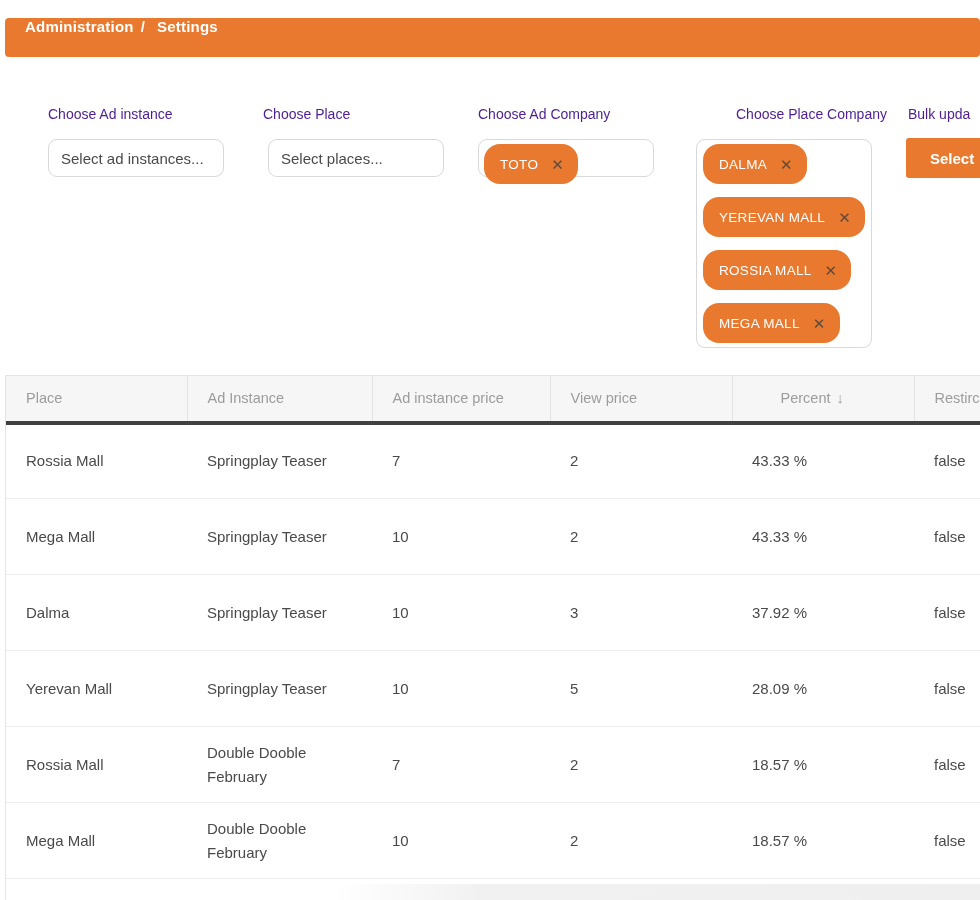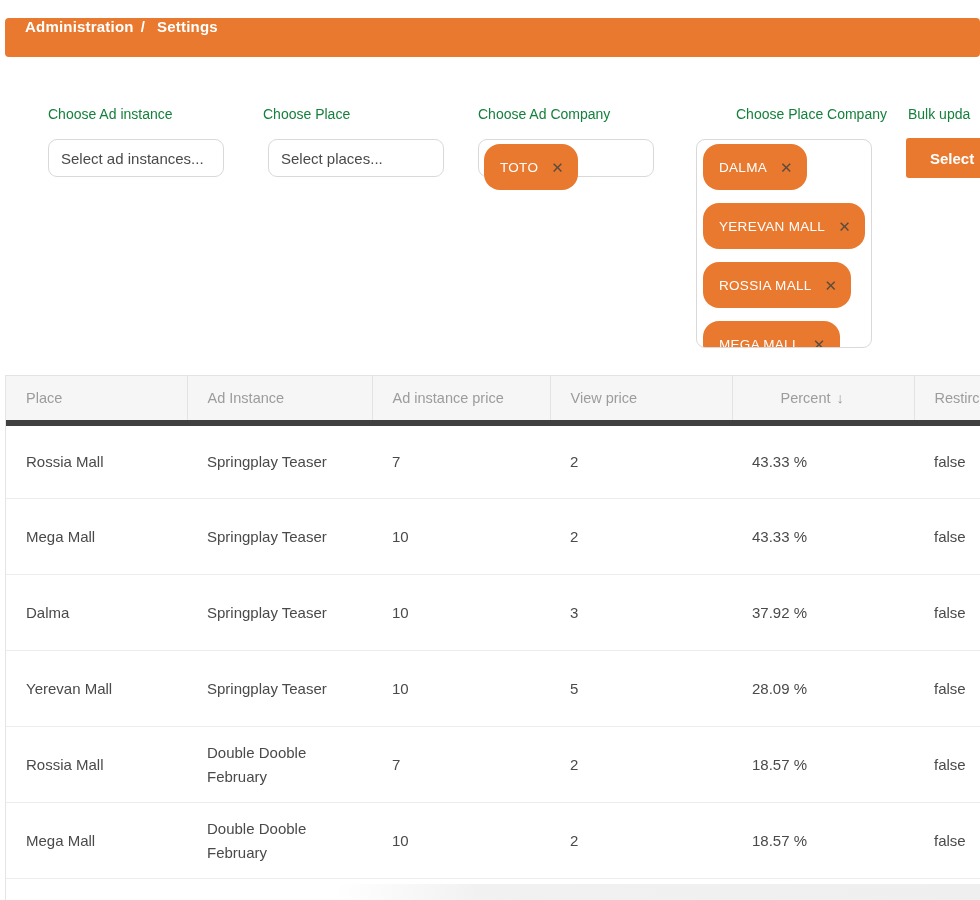--- a/index.html
+++ b/index.html
@@ -14,41 +14,41 @@
     position:absolute;left:5px;top:18px;right:0;height:39px;
     background:#E8792F;border-radius:4px;
     display:flex;align-items:flex-start;padding-left:20px;
     color:#fff;font-size:15px;font-weight:600;letter-spacing:.2px;
   }
   .topbar .sep{margin:0 12px 0 7px;}
 
   
   .filter-label{
     position:absolute;top:106px;height:20px;
-    font-size:14px;color:#15803d;white-space:nowrap;
+    font-size:14px;color:#4c1d95;white-space:nowrap;
   }
   .filter-box{
     position:absolute;top:139px;width:176px;
     background:#fff;border:1px solid #d9d9d9;border-radius:9px;
     box-sizing:border-box;
   }
   .filter-box.short{height:38px;}
   .filter-box.tall{height:209px;padding-top:2px;overflow:hidden;}
   .filter-input{
     width:100%;height:36px;border:none;outline:none;background:transparent;
     font-family:inherit;font-size:15px;color:#4a4a4a;
     padding:0 0 0 12px;box-sizing:border-box;
   }
   .filter-input::placeholder{color:#4a4a4a;opacity:1;}
 
   .chip-row{display:block;}
   .chip{
     display:inline-flex;align-items:center;gap:13px;
     background:#E8792F;color:#fff;
-    border-radius:16px;height:46px;padding:0 14px 0 16px;
+    border-radius:16px;height:40px;padding:0 14px 0 16px;
     margin:4px 0 8px 5px;
     font-size:13.5px;letter-spacing:.3px;white-space:nowrap;
   }
   .filter-box.tall .chip{margin:2px 0 11px 6px;}
   .chip-x{
     color:#5C4B3F;font-size:15px;font-weight:bold;line-height:1;
     cursor:pointer;
   }
 
   .bulk-btn{
@@ -59,21 +59,21 @@
   }
 
   
   .table-wrap{
     position:absolute;left:5px;top:375px;width:1200px;height:525px;
     border-left:1px solid #e5e5e5;box-sizing:border-box;
   }
   table{border-collapse:collapse;table-layout:fixed;width:1200px;}
   th{
     height:47px;background:#f6f6f6;
-    border-top:1px solid #e3e3e3;border-bottom:6px solid #404040;
+    border-top:1px solid #e3e3e3;border-bottom:4px solid #404040;
     font-weight:normal;font-size:14.5px;color:#9c9c9c;
     text-align:left;padding:0 0 0 20px;box-sizing:border-box;
     white-space:nowrap;overflow:hidden;cursor:pointer;
   }
   th + th{border-left:1px solid #e3e3e3;}
   th:nth-child(1){width:181px;}
   th:nth-child(2){width:185px;}
   th:nth-child(3){width:178px;}
   th:nth-child(4){width:182px;}
   th:nth-child(5){width:182px;padding-left:48px;}

